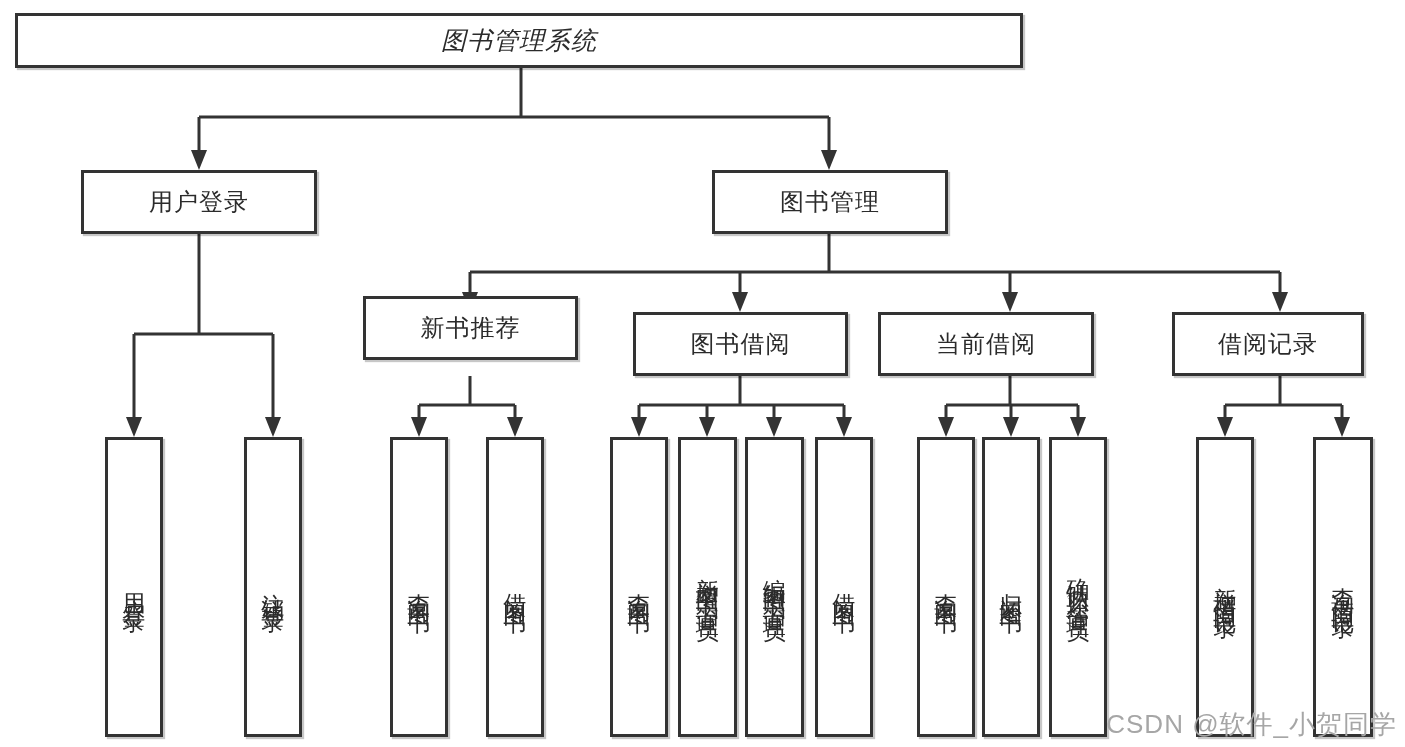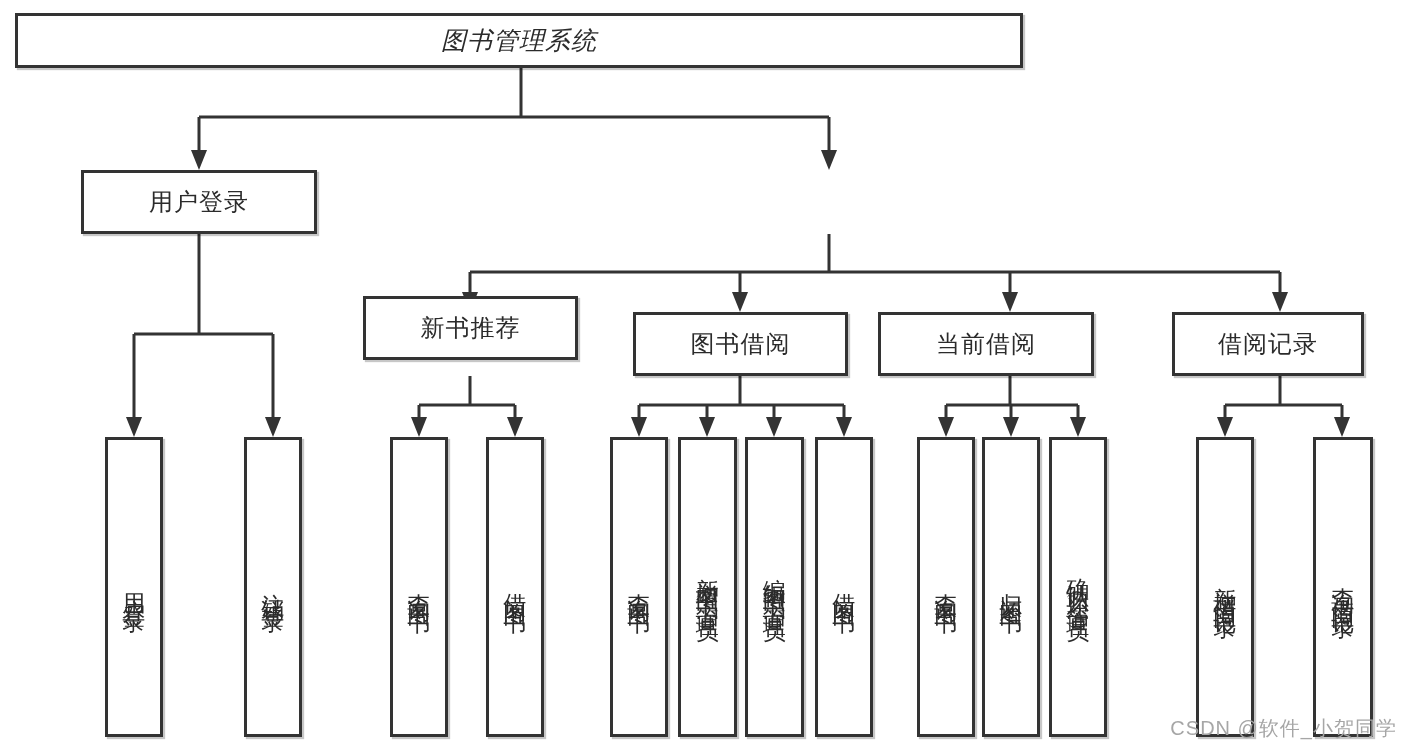--- a/index.html
+++ b/index.html
@@ -38,21 +38,21 @@
     writing-mode:vertical-rl;
     text-orientation:mixed;
     font-size:23px;
     letter-spacing:6px;
     line-height:1.15;
     white-space:nowrap;
   }
   .watermark{
     position:absolute;
     right:8px;bottom:5px;
-    font-size:20px;
+    font-size:26px;
     color:var(--wm);
     z-index:3;
     letter-spacing:1px;
     white-space:nowrap;
   }
 </style>
 </head>
 <body>
 
 <div class="stage">
@@ -89,20 +89,23 @@
       <polygon points="1334,417 1350,417 1342,437"></polygon>
     </g>
   </svg>
 
   <div class="node h root" style="left:15px;top:13px;width:1008px;height:55px;">
     <span>图书管理系统</span>
   </div>
 
   <div class="node h" style="left:81px;top:170px;width:236px;height:64px;">
     <span>用户登录</span>
+  </div>
+  <div class="node h" style="left:712px;top:170px;width:236px;height:64px;">
+    <span>图书管理</span>
   </div>
 
   <div class="node h" style="left:363px;top:296px;width:215px;height:64px;">
     <span>新书推荐</span>
   </div>
   <div class="node h" style="left:633px;top:312px;width:215px;height:64px;text-align:right;">
     <span>图书借阅</span>
   </div>
   <div class="node h" style="left:878px;top:312px;width:216px;height:64px;">
     <span>当前借阅</span>

